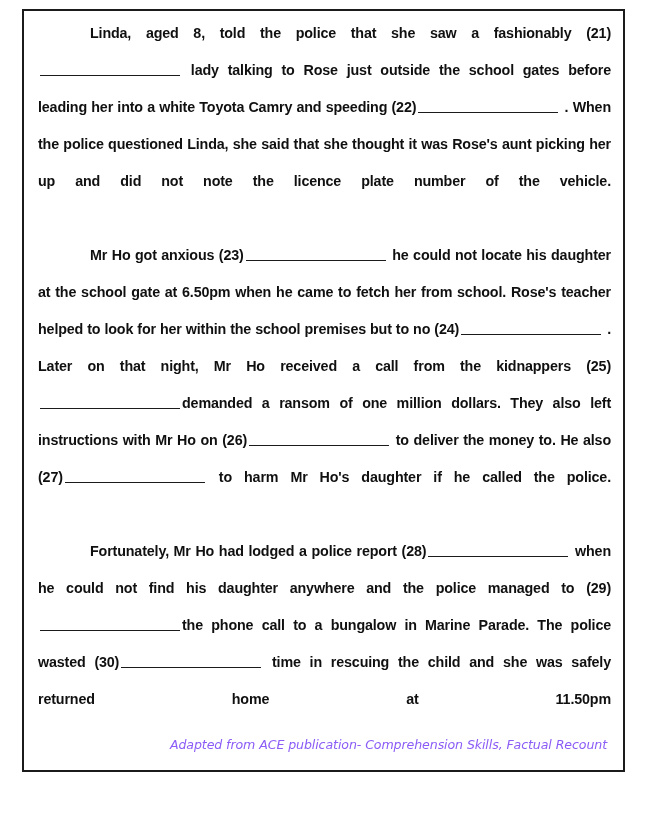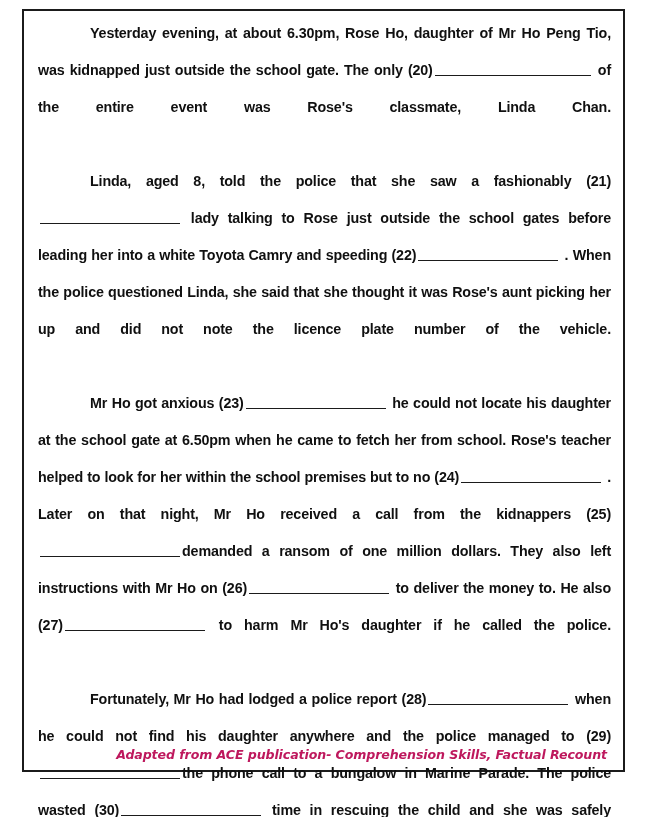--- a/index.html
+++ b/index.html
@@ -63,37 +63,36 @@
     margin: 0 2px -1px 2px;
   }
   .blank.w-lg  { width: 140px; }
   .blank.w-xl  { width: 156px; }
 
   .qnum { font-weight: bold; }
 
   #attribution {
     position: absolute;
     right: 16px;
-    bottom: 8px;
+    bottom: 18px;
     font-family: "DejaVu Sans", sans-serif;
     font-style: italic;
-    font-weight: bold;
+    font-weight: normal;
     font-size: 12.6px;
     letter-spacing: -0.1px;
     white-space: nowrap;
-    color: #be185d;
+    color: #8b5cf6;
   }
 </style>
 </head>
 <body>
 
 <div id="worksheet-frame">
 
   <div id="passage-body">
-    <p class="para"><span>Yesterday evening, at about 6.30pm, Rose Ho, daughter of Mr Ho Peng Tio, was kidnapped just outside the school gate. The only </span><span class="qnum">(20)</span><span class="blank w-xl"></span><span> of the entire event was Rose's classmate, Linda Chan.</span></p>
     <p class="para"><span>Linda, aged 8, told the police that she saw a fashionably </span><span class="qnum">(21)</span><span class="blank w-lg"></span><span> lady talking to Rose just outside the school gates before leading her into a white Toyota Camry and speeding </span><span class="qnum">(22)</span><span class="blank w-lg"></span><span> . When the police questioned Linda, she said that she thought it was Rose's aunt picking her up and did not note the licence plate number of the vehicle.</span></p>
     <p class="para"><span>Mr Ho got anxious </span><span class="qnum">(23)</span><span class="blank w-lg"></span><span> he could not locate his daughter at the school gate at 6.50pm when he came to fetch her from school. Rose's teacher helped to look for her within the school premises but to no </span><span class="qnum">(24)</span><span class="blank w-lg"></span><span> . Later on that night, Mr Ho received a call from the kidnappers </span><span class="qnum">(25)</span><span class="blank w-lg"></span><span>demanded a ransom of one million dollars. They also left instructions with Mr Ho on </span><span class="qnum">(26)</span><span class="blank w-lg"></span><span> to deliver the money to. He also </span><span class="qnum">(27)</span><span class="blank w-lg"></span><span> to harm Mr Ho's daughter if he called the police.</span></p>
     <p class="para"><span>Fortunately, Mr Ho had lodged a police report </span><span class="qnum">(28)</span><span class="blank w-lg"></span><span> when he could not find his daughter anywhere and the police managed to </span><span class="qnum">(29)</span><span class="blank w-lg"></span><span>the phone call to a bungalow in Marine Parade. The police wasted </span><span class="qnum">(30)</span><span class="blank w-lg"></span><span> time in rescuing the child and she was safely returned home at 11.50pm </span></p>
 
   </div>
 
   <div id="attribution">Adapted from ACE publication- Comprehension Skills, Factual Recount</div>
 </div>
 
 </body></html>

